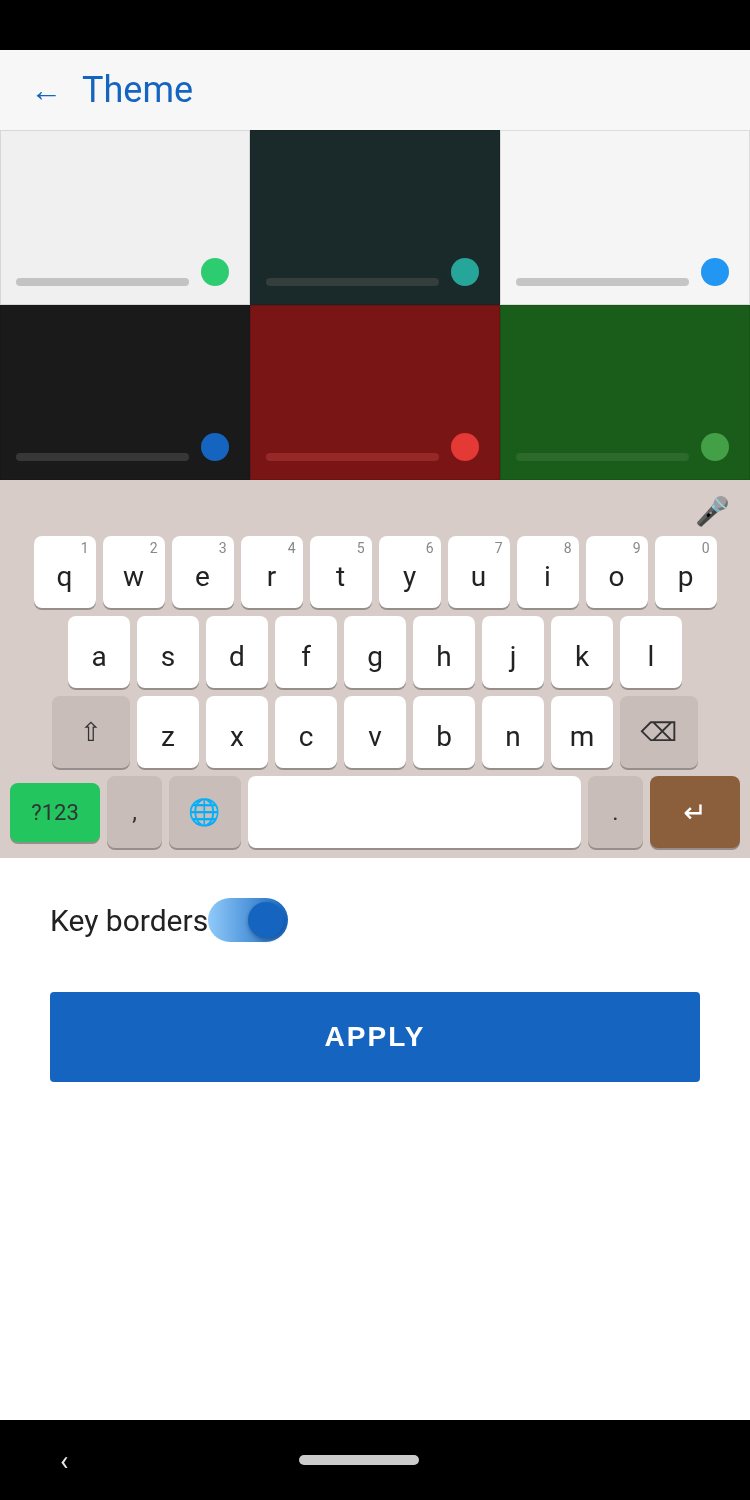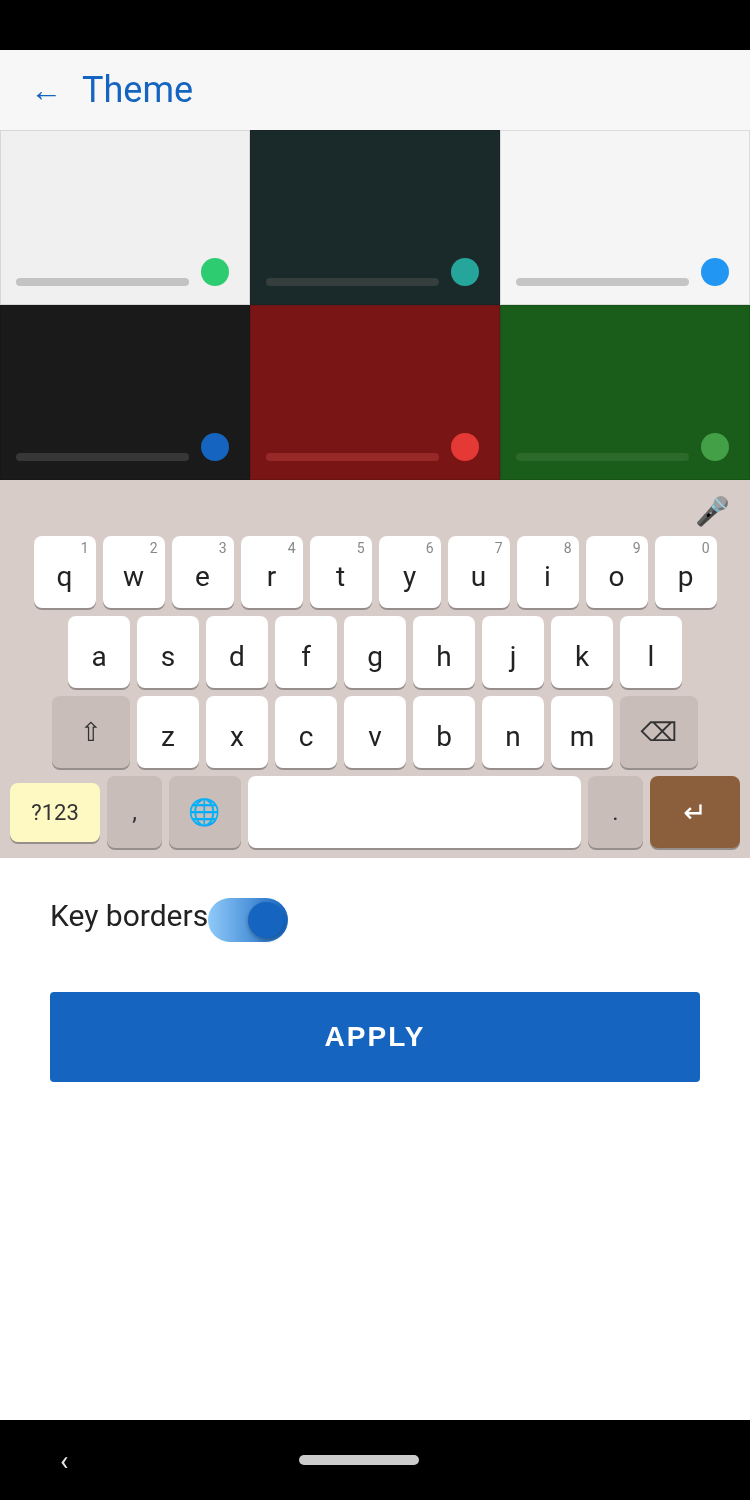--- a/index.html
+++ b/index.html
@@ -192,21 +192,21 @@
     
     .key-bottom-row {
       display: flex;
       gap: 7px;
       justify-content: center;
       align-items: center;
       margin-top: 8px;
     }
 
     .key-num-switch {
-      background: #fef9c3;
+      background: #22c55e;
       border-radius: 8px;
       height: 59px;
       min-width: 90px;
       display: flex;
       align-items: center;
       justify-content: center;
       box-shadow: 0 2px 0 rgba(0,0,0,0.3);
       cursor: pointer;
       font-size: 22px;
       color: #333;
@@ -281,21 +281,21 @@
     }
 
     
     .content-area {
       background: #fff;
       padding: 40px 50px;
     }
 
     .key-borders-row {
       display: flex;
-      align-items: flex-start;
+      align-items: center;
       margin-bottom: 50px;
     }
 
     .key-borders-label {
       font-size: 30px;
       color: #222;
     }
 
     
     .toggle-container {

